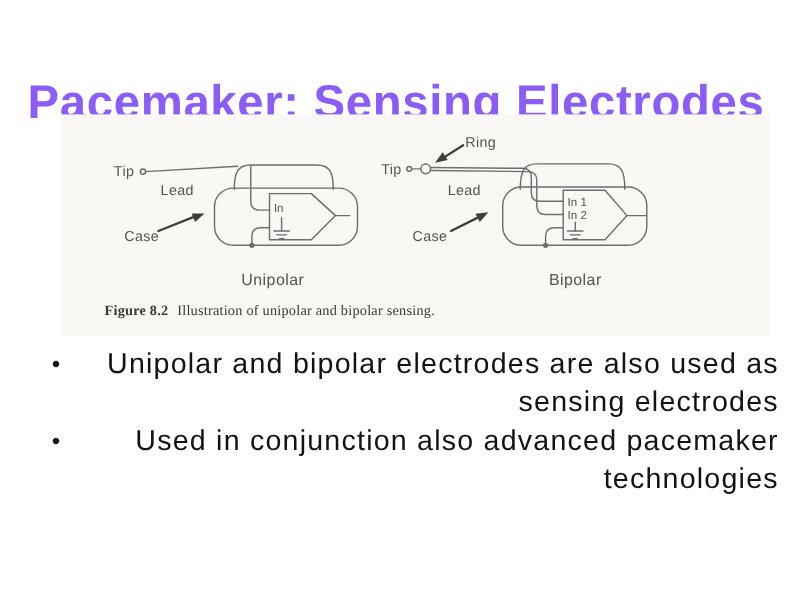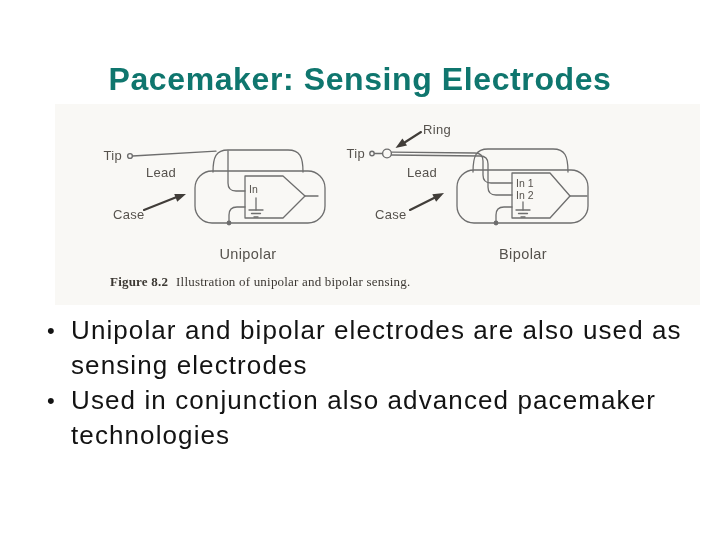--- a/index.html
+++ b/index.html
@@ -2,49 +2,49 @@
 <html><head>
 <meta charset="utf-8">
 <style>
   html,body{margin:0;padding:0;}
   body{
     width:720px;height:540px;position:relative;overflow:hidden;
     background:#ffffff;font-family:"Liberation Sans",sans-serif;
   }
   .slide-title{
     position:absolute;top:39px;left:0;width:720px;
-    text-align:center;font-size:32px;line-height:1.2;
-    letter-spacing:0.6px;color:#0f766e;white-space:nowrap;
+    text-align:center;font-size:43px;line-height:1.2;
+    letter-spacing:0.6px;color:#8b5cf6;white-space:nowrap;
   }
   .figure-scan{
     position:absolute;left:55px;top:104px;width:645px;height:201px;
     background:#f9f8f5;
   }
   .figure-scan svg{position:absolute;left:5px;top:8px;}
   .fig-line{fill:none;stroke:#6e6e6e;stroke-width:1.3;stroke-linecap:round;stroke-linejoin:round;}
   .fig-arrow-line{fill:none;stroke:#413d39;stroke-width:2.1;stroke-linecap:round;}
   .fig-arrow-head{fill:#413d39;stroke:none;}
   .fig-dot{fill:#6e6e6e;stroke:none;}
   .fig-node{fill:#f9f8f5;stroke:#6e6e6e;stroke-width:1.4;}
   .fig-label{font-family:"Liberation Sans",sans-serif;font-size:13px;fill:#56524d;letter-spacing:0.3px;}
   .fig-label-sm{font-family:"Liberation Sans",sans-serif;font-size:10.5px;fill:#56524d;}
   .fig-label-name{font-family:"Liberation Sans",sans-serif;font-size:14.5px;fill:#56524d;letter-spacing:0.4px;}
   .fig-caption{
     position:absolute;left:40px;top:170px;
     font-family:"Liberation Serif",serif;font-size:13px;color:#3c3833;
-    letter-spacing:0.2px;white-space:nowrap;margin-left:15px;
+    letter-spacing:0.2px;white-space:nowrap;
   }
   .fig-caption .cap-label{font-weight:bold;margin-right:8px;}
   .bullets{
     position:absolute;left:40px;top:313px;width:668px;
     font-size:26px;line-height:35px;letter-spacing:1.1px;color:#131313;
   }
   .bullet-item{display:flex;}
   .bullet-dot{flex:0 0 31px;width:31px;padding-left:7px;box-sizing:border-box;font-size:22px;}
-  .bullet-text{flex:1;}
+  .bullet-text{flex:1;text-align:right;}
 </style>
 </head>
 <body>
 
 <h1 class="slide-title">Pacemaker: Sensing Electrodes</h1>
 
 <div class="figure-scan">
   <svg width="630" height="160" viewBox="0 0 630 160">
 
     <g>

